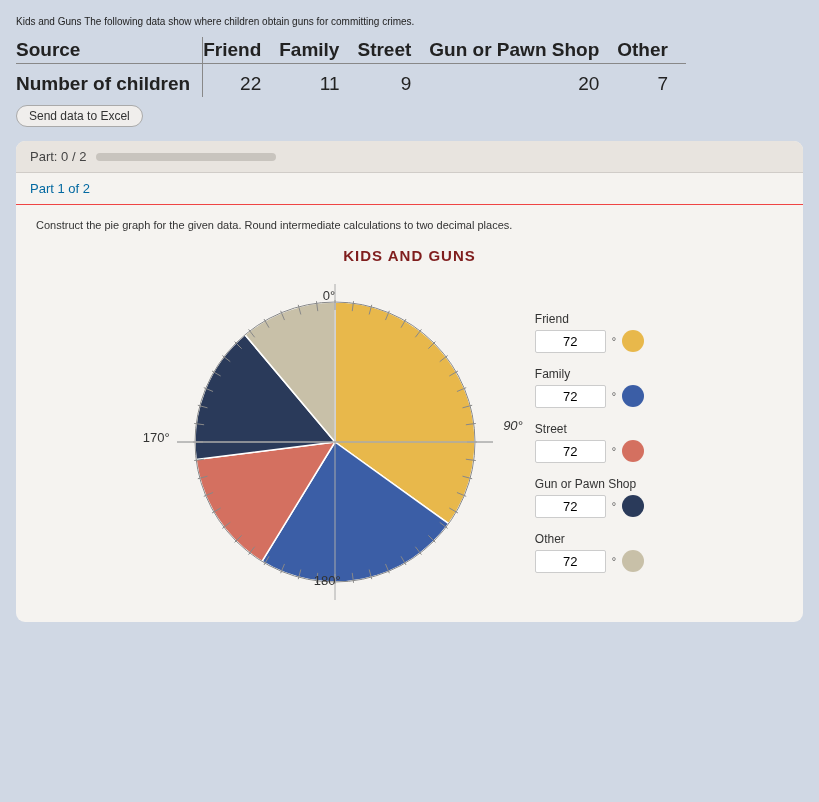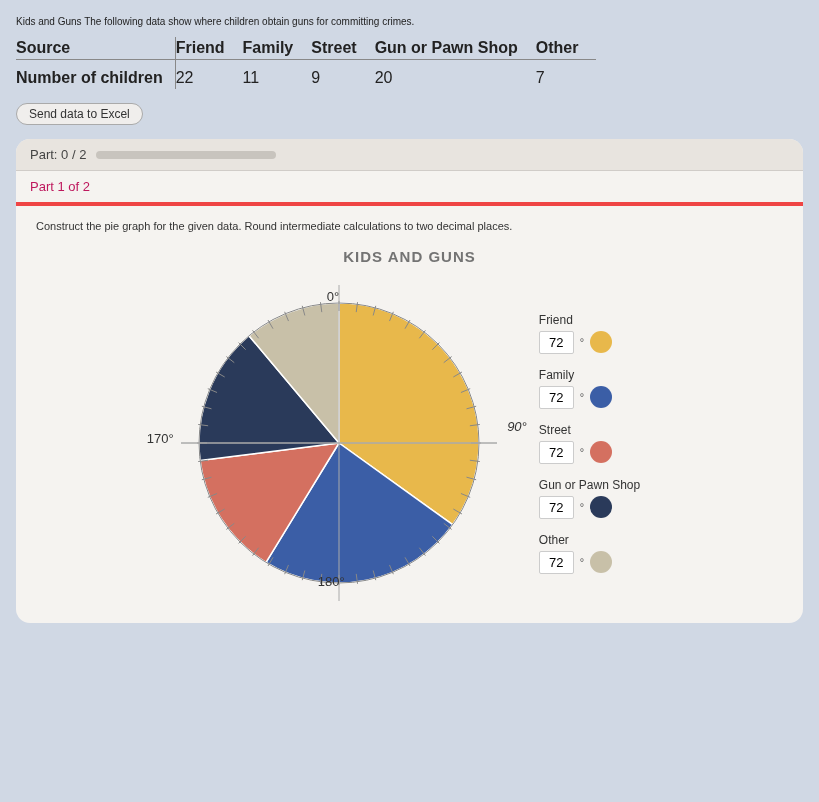--- a/index.html
+++ b/index.html
@@ -18,51 +18,50 @@
     .intro-text {
       font-size: 10px;
       margin-bottom: 10px;
       color: #222;
     }
     .data-table-wrapper {
       margin-bottom: 8px;
     }
     .data-table {
       border-collapse: collapse;
-      font-size: 16px;
+      font-size: 19px;
     }
     .data-table th {
       font-weight: bold;
       padding: 2px 18px 2px 0;
       text-align: left;
       border-bottom: 1px solid #888;
     }
     .data-table td {
       padding: 9px 18px 2px 0;
-      text-align: left;
+      text-align: right;
     }
     .data-table .col-label {
       font-weight: bold;
       padding-right: 12px;
       border-right: 1px solid #888;
     }
     .send-btn {
       display: inline-block;
       border: 1px solid #aaa;
       border-radius: 12px;
       padding: 3px 12px;
       background: #f0eeec;
       font-size: 12px;
       cursor: pointer;
-      margin-top: 6px;
       color: #333;
     }
     .card {
       background: #f5f3f0;
-      border-radius: 14px;
+      border-radius: 9px;
       margin-top: 14px;
       overflow: hidden;
     }
     .part-header {
       background: #e8e4df;
       padding: 8px 14px;
       font-size: 13px;
       color: #444;
       display: flex;
       align-items: center;
@@ -78,38 +77,38 @@
     }
     .part-progress-fill {
       height: 100%;
       background: #b0aca8;
       border-radius: 4px;
       width: 0%;
     }
     .part-subheader {
       padding: 8px 14px;
       font-size: 13px;
-      color: #be185d;
-      border-bottom: 4px solid #ef4444;
+      color: #0369a1;
+      border-bottom: 1px solid #ef4444;
     }
     .card-body {
       padding: 14px 20px 20px 20px;
     }
     .instruction {
       font-size: 11px;
       color: #333;
       margin-bottom: 16px;
     }
     .chart-title {
       text-align: center;
       font-weight: bold;
       font-size: 15px;
       letter-spacing: 1px;
       margin-bottom: 18px;
-      color: #737373;
+      color: #7f1d1d;
     }
     .chart-area {
       display: flex;
       align-items: center;
       justify-content: center;
       gap: 40px;
     }
     .pie-container {
       position: relative;
       width: 320px;
@@ -143,21 +142,21 @@
     .legend-label {
       font-size: 12px;
       color: #333;
     }
     .legend-row {
       display: flex;
       align-items: center;
       gap: 6px;
     }
     .legend-input {
-      width: 35px;
+      width: 71px;
       border: 1px solid #ccc;
       border-radius: 2px;
       padding: 3px 6px;
       font-size: 13px;
       text-align: center;
       background: #fff;
     }
     .degree-sym {
       font-size: 11px;
       color: #555;

